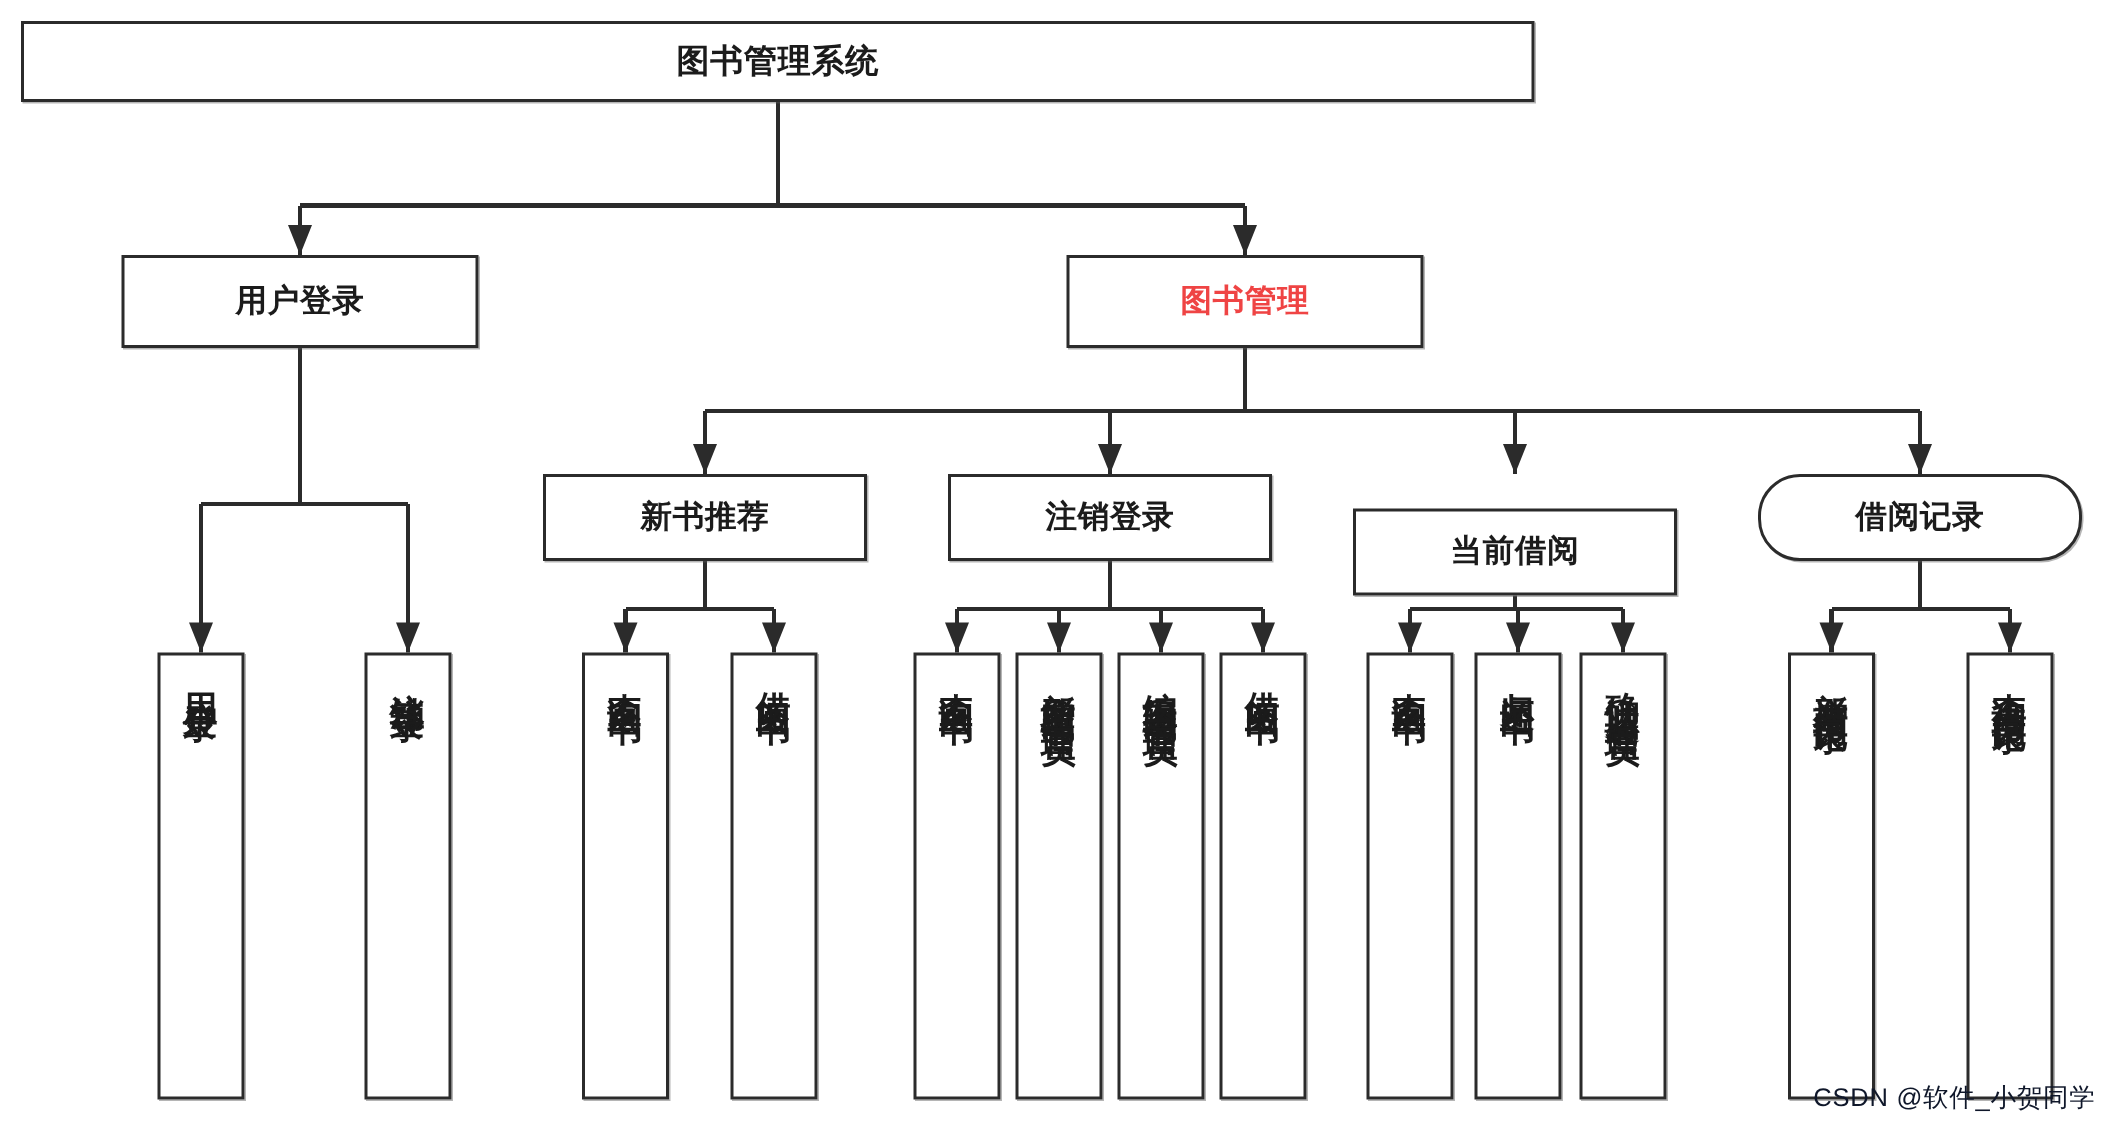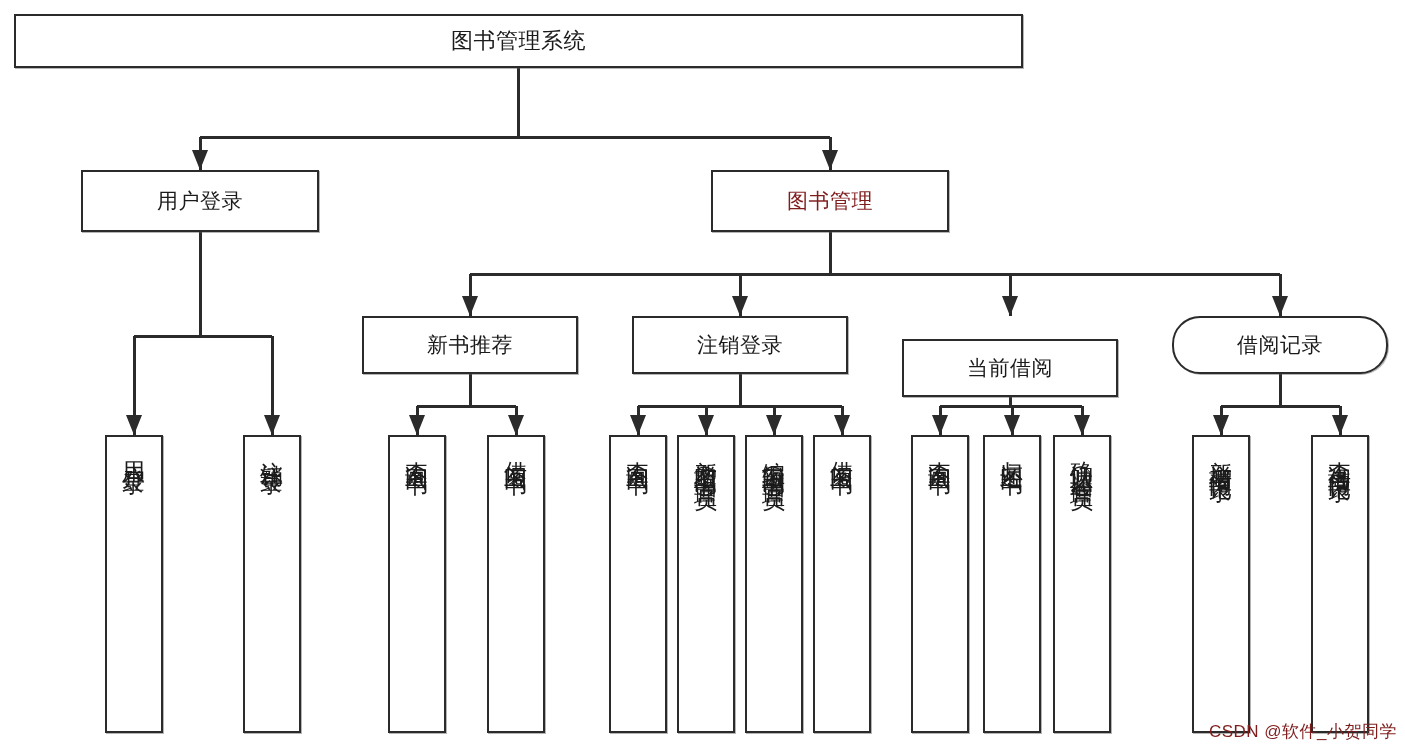--- a/index.html
+++ b/index.html
@@ -29,20 +29,21 @@
   .node {
     position: absolute;
     box-sizing: border-box;
     background: #ffffff;
     border: 2px solid #0ea5e9;
     display: flex;
     align-items: center;
     justify-content: center;
     color: #1b1b1b;
     box-shadow: 1px 1px 0 rgba(90,90,90,0.45);
+    font-weight: bold;
   }
   .node .label {
     display: block;
     text-align: center;
     line-height: 1.16;
     letter-spacing: 0.5px;
     white-space: nowrap;
   }
   
   .node.horiz .label {
@@ -63,21 +64,21 @@
     text-orientation: upright;
     font-size: 23px;
     line-height: 1.05;
     letter-spacing: 4px;
   }
   .watermark {
     position: absolute;
     right: 8px;
     bottom: 4px;
     font-size: 17px;
-    color: #7f1d1d;
+    color: #0f172a;
     letter-spacing: 0.5px;
     white-space: nowrap;
     user-select: none;
   }
 </style>
 </head>
 <body>
 
 <div id="canvas">
   <svg id="wires" viewBox="0 0 1405 747">
@@ -134,21 +135,21 @@
       <line x1="1340" y1="406" x2="1340" y2="435" stroke="#2b2b2b" stroke-width="3" shape-rendering="crispEdges"></line>
       <polygon points="1332,415 1348,415 1340,435" fill="#2b2b2b"></polygon>
     </svg>
   <div id="nodes">
       <div class="node horiz root" style="left: 14px; top: 14px; width: 1009px; height: 54px; border-color: rgb(43, 43, 43); background: rgb(255, 255, 255); color: rgb(27, 27, 27);">
         <span class="label">图书管理系统</span>
       </div>
       <div class="node horiz" style="left: 81px; top: 170px; width: 238px; height: 62px; border-color: rgb(43, 43, 43); background: rgb(255, 255, 255); color: rgb(27, 27, 27);">
         <span class="label">用户登录</span>
       </div>
-      <div class="node horiz" style="left: 711px; top: 170px; width: 238px; height: 62px; border-color: rgb(43, 43, 43); background: rgb(255, 255, 255); color: #7f1d1d;">
+      <div class="node horiz" style="left: 711px; top: 170px; width: 238px; height: 62px; border-color: rgb(43, 43, 43); background: rgb(255, 255, 255); color: #ef4444;">
         <span class="label">图书管理</span>
       </div>
       <div class="node horiz" style="left: 362px; top: 316px; width: 216px; height: 58px; border-color: rgb(43, 43, 43); background: rgb(255, 255, 255); color: rgb(27, 27, 27);">
         <span class="label">新书推荐</span>
       </div>
       <div class="node horiz" style="left: 632px; top: 316px; width: 216px; height: 58px; border-color: rgb(43, 43, 43); background: rgb(255, 255, 255); color: rgb(27, 27, 27);">
         <span class="label">注销登录</span>
       </div>
       <div class="node horiz" style="left: 902px; top: 316px; width: 216px; height: 58px; border-color: rgb(43, 43, 43); background: rgb(255, 255, 255); color: rgb(27, 27, 27); margin-top: 23px;">
         <span class="label">当前借阅</span>

